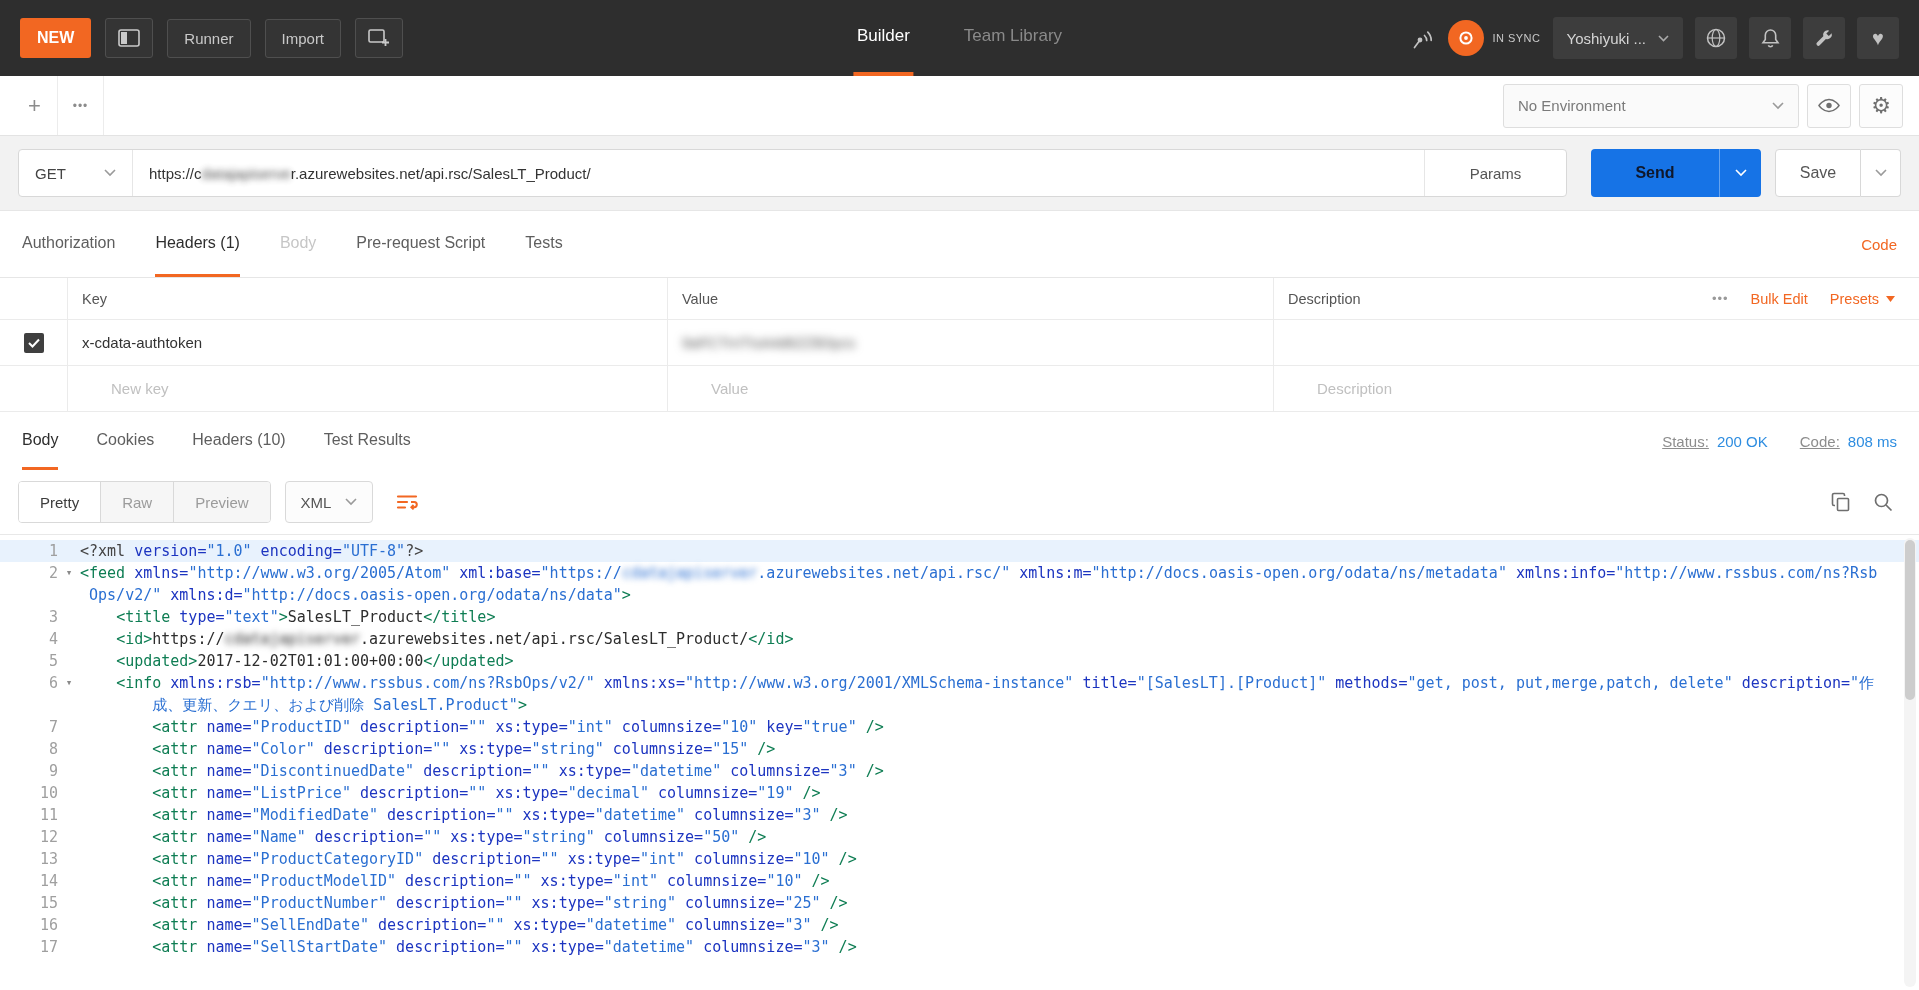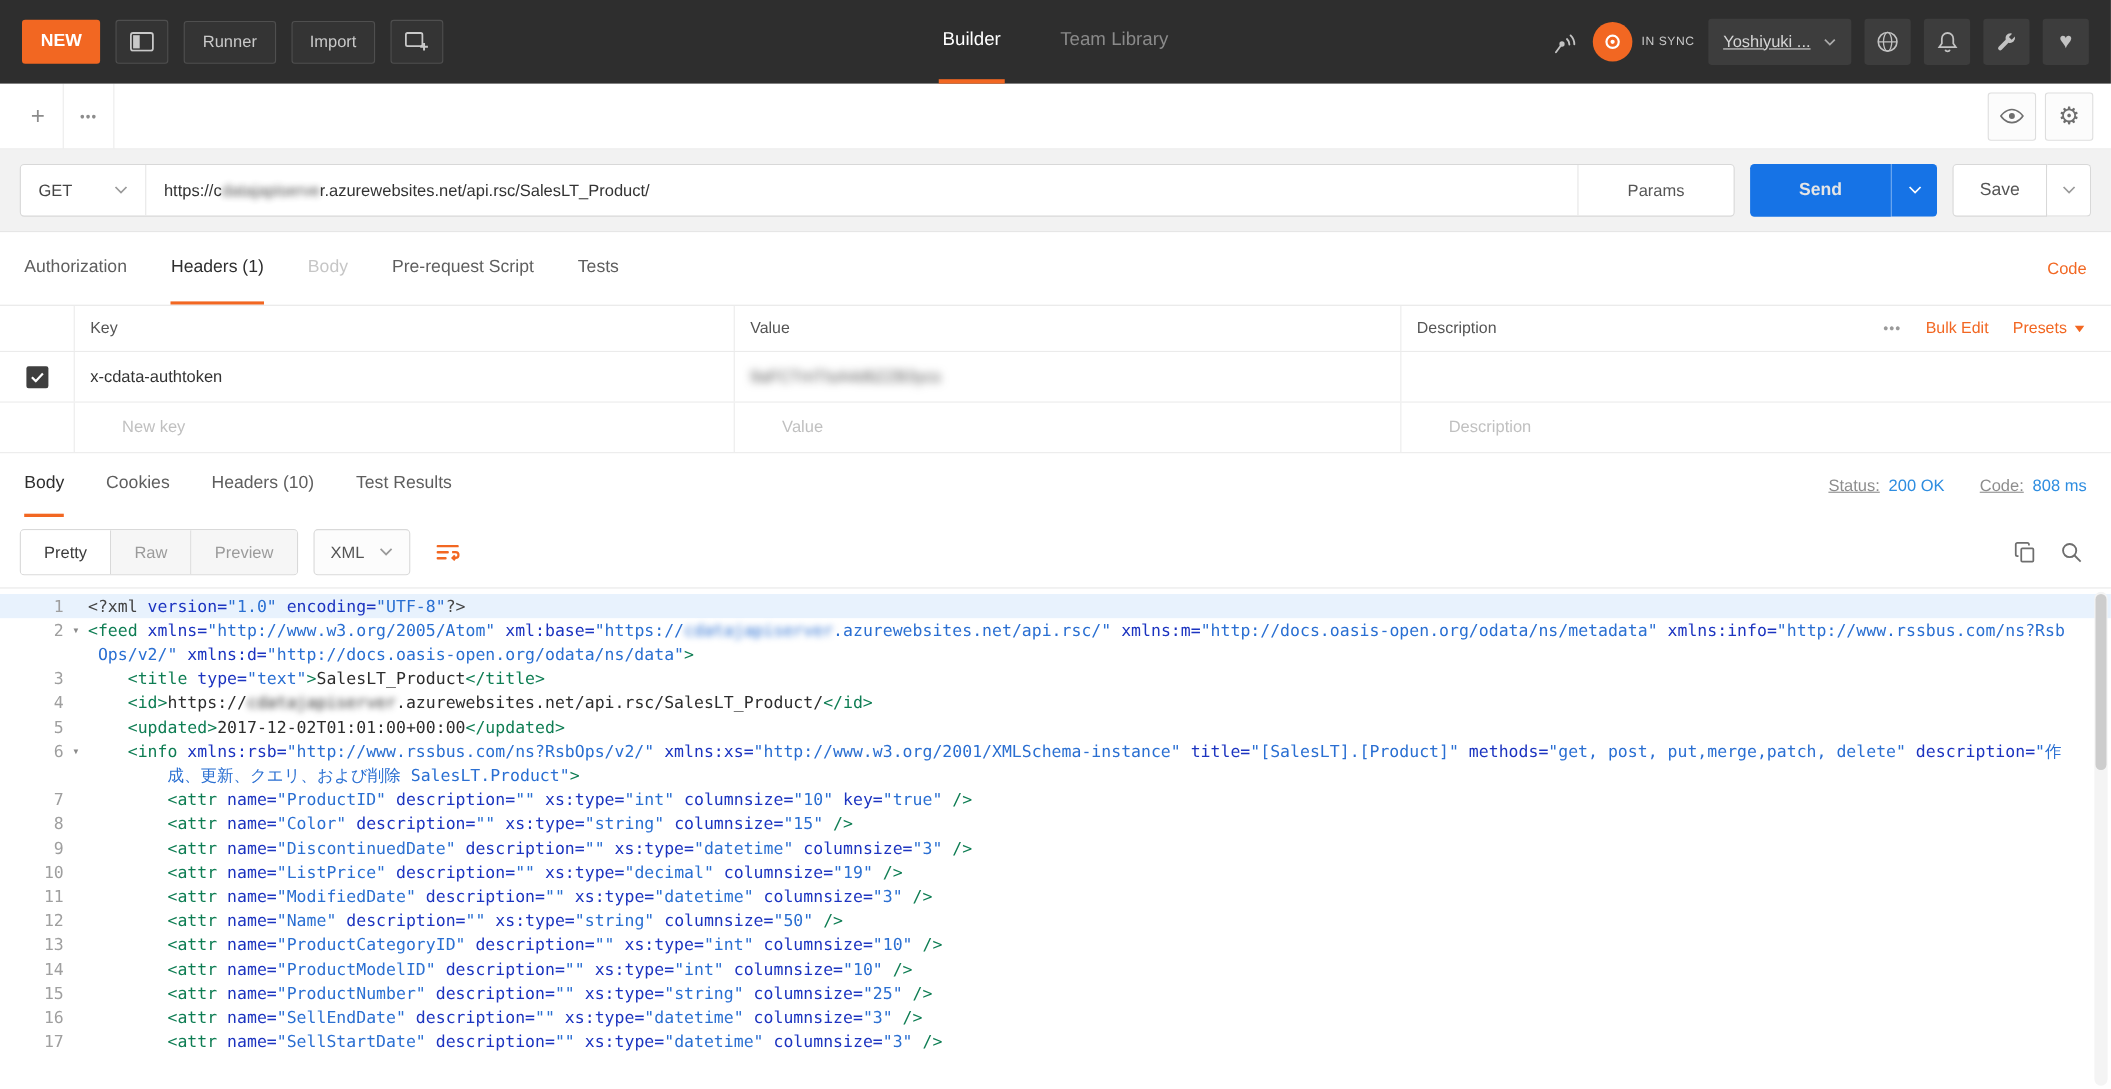--- a/index.html
+++ b/index.html
@@ -15,40 +15,40 @@
   .hbtn.iconb{padding:10px 12px;}
   .topnav{position:absolute;left:50%;transform:translateX(-50%);top:0;height:100%;display:flex;gap:46px;}
   .nav-item{display:flex;align-items:center;height:100%;font-size:17px;color:#8a8a8a;border-bottom:4px solid transparent;padding:0 4px;}
   .nav-item.active{color:#fff;font-weight:400;border-bottom-color:#f26722;}
   .topright{margin-left:auto;display:flex;align-items:center;gap:12px;}
   .tbtn{color:#c2c2c2;display:flex;align-items:center;justify-content:center;}
   .tbtn.sq{width:42px;height:42px;background:#3d3d3d;border-radius:3px;font-size:20px;}
   .sync{display:flex;align-items:center;gap:8px;}
   .sync-badge{width:36px;height:36px;border-radius:50%;background:#f26722;display:flex;align-items:center;justify-content:center;}
   .sync-text{color:#c9c9c9;font-size:11px;letter-spacing:.5px;}
-  .userbtn{background:#3d3d3d;color:#d6d6d6;font-size:15px;height:42px;padding:0 14px;border-radius:3px;display:flex;align-items:center;gap:12px;text-decoration:underline;}
+  .userbtn{background:#3d3d3d;color:#d6d6d6;font-size:15px;height:42px;padding:0 14px;border-radius:3px;display:flex;align-items:center;gap:12px;}
 
   
   .tabstrip{height:60px;display:flex;align-items:stretch;border-bottom:1px solid #e3e3e3;flex-shrink:0;background:#fff;padding-left:12px;}
   .rtab{display:flex;align-items:center;gap:10px;padding:0 16px;min-width:214px;border-right:1px solid #ececec;font-size:15px;color:#3c3c3c;border-bottom:3px solid #f26722;margin-bottom:-1px;}
   .dot{width:9px;height:9px;border-radius:50%;background:#f26722;flex-shrink:0;}
   .stab{width:46px;display:flex;align-items:center;justify-content:center;color:#8c8c8c;font-size:22px;border-right:1px solid #ececec;}
   .stab.dotsbtn{font-size:12px;letter-spacing:1px;}
   .envwrap{margin-left:auto;display:flex;align-items:center;gap:8px;padding-right:16px;}
   .envselect{width:296px;height:44px;background:#fafafa;border:1px solid #dedede;border-radius:3px;display:flex;align-items:center;justify-content:space-between;padding:0 14px;color:#7a7a7a;font-size:15px;}
   .envbtn{width:44px;height:44px;border:1px solid #dedede;border-radius:3px;background:#fcfcfc;color:#6f6f6f;display:flex;align-items:center;justify-content:center;font-size:22px;}
 
   
   .urlrow{background:#f2f2f2;padding:13px 18px;display:flex;gap:14px;flex-shrink:0;border-bottom:1px solid #e6e6e6;}
   .urlgroup{flex:1;display:flex;background:#fff;border:1px solid #d8d8d8;border-radius:4px;height:48px;overflow:hidden;}
   .method{width:114px;display:flex;align-items:center;justify-content:space-between;padding:0 16px;color:#444;font-size:15px;border-right:1px solid #e6e6e6;cursor:pointer;}
   .urlinput{flex:1;display:flex;align-items:center;padding:0 16px;font-size:15px;color:#333;white-space:nowrap;overflow:hidden;cursor:text;text-align:right;}
   .params{width:142px;border-left:1px solid #e6e6e6;color:#555;font-size:15px;}
   .sendgrp,.savegrp{display:flex;height:48px;}
-  .sendmain{background:#1673e6;color:#e5e5e5;font-size:16px;font-weight:600;width:128px;border-radius:4px 0 0 4px;}
+  .sendmain{background:#1673e6;color:#0f172a;font-size:16px;font-weight:600;width:128px;border-radius:4px 0 0 4px;margin-left:10px;}
   .sendchev{background:#1673e6;color:#fff;width:42px;border-left:1px solid rgba(255,255,255,.35);border-radius:0 4px 4px 0;display:flex;align-items:center;justify-content:center;}
   .savemain{background:#fff;border:1px solid #d8d8d8;color:#555;font-size:16px;width:86px;border-radius:4px 0 0 4px;}
   .savechev{background:#fff;border:1px solid #d8d8d8;border-left:none;width:40px;border-radius:0 4px 4px 0;color:#888;display:flex;align-items:center;justify-content:center;}
 
   
   .reqtabs{height:66px;display:flex;align-items:stretch;padding:0 22px;flex-shrink:0;}
   .tabset{display:flex;gap:40px;}
   .qtab{display:flex;align-items:center;font-size:16px;color:#5e5e5e;border-bottom:3px solid transparent;cursor:pointer;}
   .qtab.active{color:#2e2e2e;border-bottom-color:#f26722;}
   .qtab.dim{color:#c6c6c6;}
@@ -195,20 +195,28 @@
 </header>
 
 <div class="tabstrip">
   <button class="stab">
       <span>+</span>
     </button>
   <button class="stab dotsbtn">
       <span>•••</span>
     </button>
   <div class="envwrap">
+    <div class="envselect">
+      <span>No Environment</span>
+      <span>
+        <svg width="12" height="8" viewBox="0 0 12 8">
+            <path d="M1 1l5 5 5-5" fill="none" stroke="#9a9a9a" stroke-width="1.6"></path>
+          </svg>
+      </span>
+    </div>
     <button class="envbtn">
       <span>
         <svg width="22" height="15" viewBox="0 0 22 15">
             <path d="M1 7.5S4.8 1.5 11 1.5 21 7.5 21 7.5s-3.8 6-10 6-10-6-10-6z" fill="none" stroke="currentColor" stroke-width="1.5"></path>
             <circle cx="11" cy="7.5" r="2.7" fill="currentColor"></circle>
           </svg>
       </span>
     </button>
     <button class="envbtn">
       <span>⚙</span>

